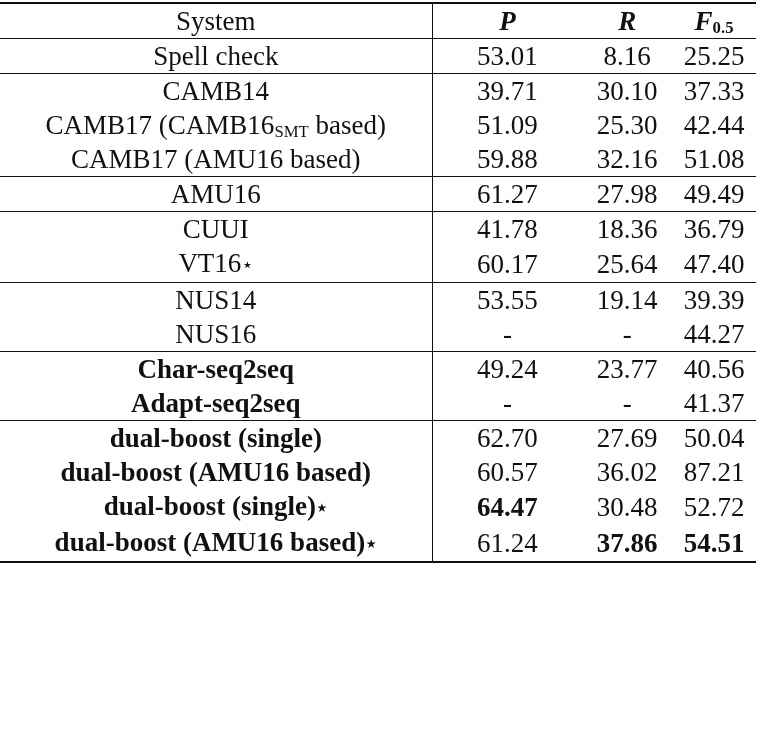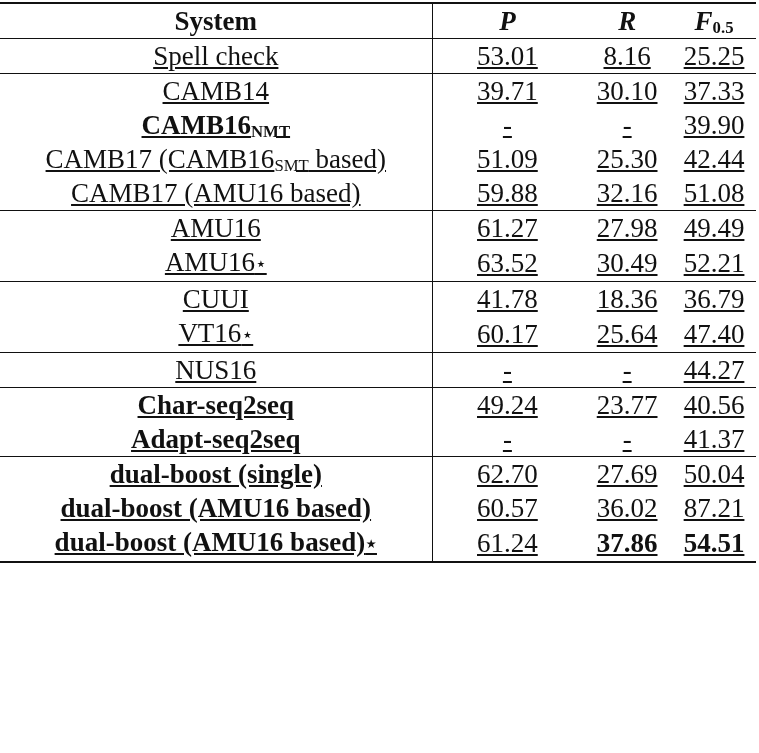--- a/index.html
+++ b/index.html
@@ -9,26 +9,26 @@
     border-collapse: collapse;
     font-family: "Liberation Serif", "DejaVu Serif", serif;
     font-size: 27px; color: #111;
   }
   .tbl td, .tbl th { height: 34px; padding: 0; text-align: center; line-height: 34px; white-space: nowrap; }
   .c-sys { width: 432px; border-right: 1.5px solid #111; }
   .c-p { width: 150px; padding-left: 0; }
   .c-r { width: 90px; }
   .c-f { width: 84px; }
   thead tr { border-top: 2px solid #111; border-bottom: 1.5px solid #111; }
-  tbody.grp { border-bottom: 1.5px solid #111; text-decoration: underline; }
+  tbody.grp { border-bottom: 1.5px solid #111; }
   tbody.grp.last { border-bottom: 2px solid #111; }
   .b { font-weight: bold; }
   .it { font-style: italic; }
   sub { font-size: 0.62em; vertical-align: -0.15em; line-height: 0; }
-  .hdr-sys { font-weight: bold; }
+  .hdr-sys { font-weight: normal; }
   .star { font-size: 0.7em; vertical-align: 0.05em; }
 </style>
 </head>
 <body>
 
 <table class="tbl">
   <thead>
     <tr>
       <th class="c-sys hdr-sys">System</th>
       <th class="c-p"><span class="it">P</span></th>
@@ -45,67 +45,61 @@
       </tr>
     </tbody>
     <tbody class="grp">
       <tr>
         <td class="c-sys"><span>CAMB14</span></td>
         <td class="c-p">39.71</td>
         <td class="c-r">30.10</td>
         <td class="c-f">37.33</td>
       </tr>
       <tr>
-        <td class="c-sys b"><span>CAMB16</span><sub>NMT</sub></td>
-        <td class="c-p">-</td>
-        <td class="c-r">-</td>
-        <td class="c-f">39.90</td>
-      </tr>
-      <tr>
         <td class="c-sys"><span>CAMB17 (CAMB16</span><sub>SMT</sub><span style="white-space: pre;"> based)</span></td>
         <td class="c-p">51.09</td>
         <td class="c-r">25.30</td>
         <td class="c-f">42.44</td>
       </tr>
       <tr>
         <td class="c-sys"><span>CAMB17 (AMU16 based)</span></td>
         <td class="c-p">59.88</td>
         <td class="c-r">32.16</td>
         <td class="c-f">51.08</td>
       </tr>
     </tbody>
     <tbody class="grp">
       <tr>
         <td class="c-sys"><span>AMU16</span></td>
         <td class="c-p">61.27</td>
         <td class="c-r">27.98</td>
         <td class="c-f">49.49</td>
       </tr>
-      <tr>
-        <td class="c-sys"><span>AMU16</span><span class="star">⋆</span></td>
-        <td class="c-p">63.52</td>
-        <td class="c-r">30.49</td>
-        <td class="c-f">52.21</td>
-      </tr>
     </tbody>
     <tbody class="grp">
       <tr>
         <td class="c-sys"><span>CUUI</span></td>
         <td class="c-p">41.78</td>
         <td class="c-r">18.36</td>
         <td class="c-f">36.79</td>
       </tr>
       <tr>
         <td class="c-sys"><span>VT16</span><span class="star">⋆</span></td>
         <td class="c-p">60.17</td>
         <td class="c-r">25.64</td>
         <td class="c-f">47.40</td>
       </tr>
     </tbody>
     <tbody class="grp">
+      <tr>
+        <td class="c-sys"><span>NUS14</span></td>
+        <td class="c-p">53.55</td>
+        <td class="c-r">19.14</td>
+        <td class="c-f">39.39</td>
+      </tr>
       <tr>
         <td class="c-sys"><span>NUS16</span></td>
         <td class="c-p">-</td>
         <td class="c-r">-</td>
         <td class="c-f">44.27</td>
       </tr>
     </tbody>
     <tbody class="grp">
       <tr>
         <td class="c-sys b"><span>Char-seq2seq</span></td>
@@ -127,19 +121,25 @@
         <td class="c-r">27.69</td>
         <td class="c-f">50.04</td>
       </tr>
       <tr>
         <td class="c-sys b"><span>dual-boost (AMU16 based)</span></td>
         <td class="c-p">60.57</td>
         <td class="c-r">36.02</td>
         <td class="c-f">87.21</td>
       </tr>
       <tr>
+        <td class="c-sys b"><span>dual-boost (single)</span><span class="star">⋆</span></td>
+        <td class="c-p b">64.47</td>
+        <td class="c-r">30.48</td>
+        <td class="c-f">52.72</td>
+      </tr>
+      <tr>
         <td class="c-sys b"><span>dual-boost (AMU16 based)</span><span class="star">⋆</span></td>
         <td class="c-p">61.24</td>
         <td class="c-r b">37.86</td>
         <td class="c-f b">54.51</td>
       </tr>
     </tbody>
 </table>
 
 </body></html>

